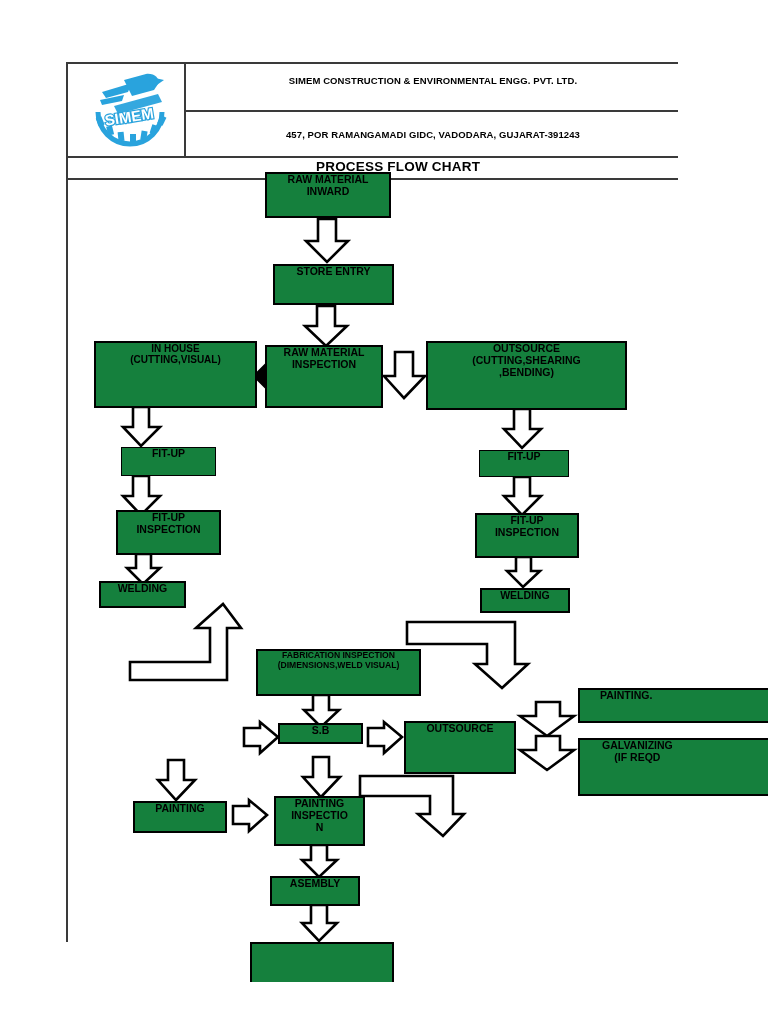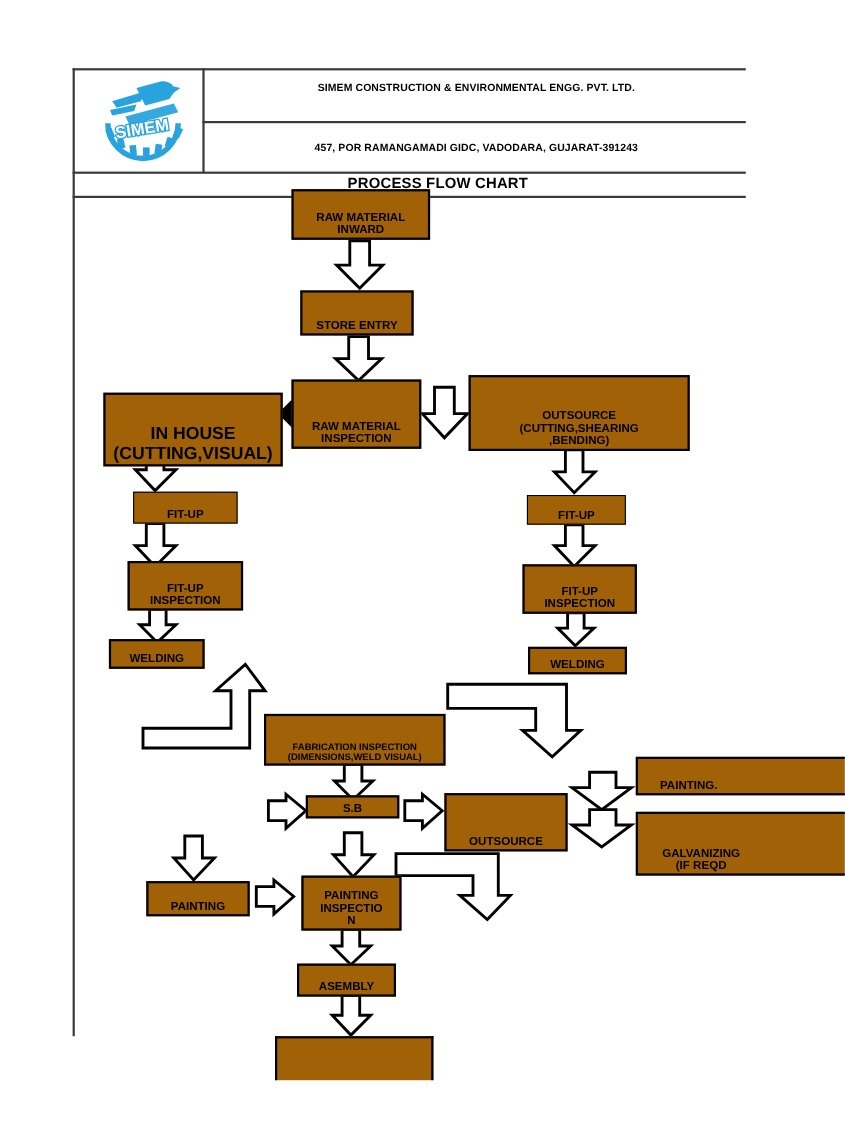--- a/index.html
+++ b/index.html
@@ -14,22 +14,22 @@
             text-align:center;font-weight:bold;letter-spacing:.1px;}
   .hdr-company{font-size:9.5px;}
   .hdr-address{font-size:9.5px;}
   .title-text{position:absolute;font-size:13.5px;font-weight:bold;letter-spacing:.2px;}
 
   
   .logo-wrap{position:absolute;display:flex;align-items:center;justify-content:center;}
   .logo-wrap svg{display:block;}
 
   
-  .node{position:absolute;box-sizing:border-box;background:#a16207;border:2.2px solid #000;
-        display:flex;align-items:flex-end;justify-content:center;text-align:center;
+  .node{position:absolute;box-sizing:border-box;background:#15803d;border:2.2px solid #000;
+        display:flex;align-items:flex-start;justify-content:center;text-align:center;
         font-weight:bold;line-height:1.12;z-index:3;}
   .node.thin{border-width:1.8px;}
   .node span{display:block;padding:0 2px;}
 
   
   .arrow{position:absolute;z-index:2;}
   .arrow svg{display:block;overflow:visible;}
 </style>
 </head>
 <body>
@@ -80,31 +80,31 @@
       <span>INWARD</span>
     </span>
   </div>
 
   <div class="arrow" style="left:304px;top:219px;width:46px;height:45px;">
     <svg width="46" height="45" viewBox="0 0 46 45">
       <path d="M14 0 L32 0 L32 22 L44 22 L23 43 L2 22 L14 22 Z" fill="#fff" stroke="#000" stroke-width="2.6" stroke-linejoin="miter"></path>
     </svg>
   </div>
 
-  <div class="node" style="left:273px;top:264px;width:103px;height:41px;font-size:10.5px;">
+  <div class="node" style="left:273px;top:264px;width:121px;height:41px;font-size:10.5px;">
     <span>STORE ENTRY</span>
   </div>
 
   <div class="arrow" style="left:303px;top:306px;width:46px;height:42px;">
     <svg width="46" height="42" viewBox="0 0 46 42">
       <path d="M14 0 L32 0 L32 20 L44 20 L23 40 L2 20 L14 20 Z" fill="#fff" stroke="#000" stroke-width="2.6" stroke-linejoin="miter"></path>
     </svg>
   </div>
 
-  <div class="node" style="left:94px;top:341px;width:163px;height:67px;font-size:16px;margin-top:16px;">
+  <div class="node" style="left:94px;top:341px;width:163px;height:67px;font-size:10px;">
     <span>
       <span>IN HOUSE</span>
       <span>(CUTTING,VISUAL)</span>
     </span>
   </div>
 
   <div class="node" style="left:265px;top:345px;width:118px;height:63px;font-size:10.5px;">
     <span>
       <span>RAW MATERIAL</span>
       <span>INSPECTION</span>
@@ -202,21 +202,21 @@
       <path d="M2 78 L2 60 L82 60 L82 26 L68 26 L95 2 L113 26 L99 26 L99 78 Z" fill="#fff" stroke="#000" stroke-width="2.6" stroke-linejoin="miter"></path>
     </svg>
   </div>
 
   <div class="arrow" style="left:405px;top:612px;width:130px;height:78px;">
     <svg width="130" height="78" viewBox="0 0 130 78">
       <path d="M2 10 L2 32 L82 32 L82 52 L70 52 L97 76 L123 52 L110 52 L110 10 Z" fill="#fff" stroke="#000" stroke-width="2.6" stroke-linejoin="miter"></path>
     </svg>
   </div>
 
-  <div class="node" style="left:240px;top:649px;width:165px;height:47px;font-size:8.6px;">
+  <div class="node" style="left:256px;top:649px;width:165px;height:47px;font-size:8.6px;">
     <span>
       <span>FABRICATION INSPECTION</span>
       <span>(DIMENSIONS,WELD VISUAL)</span>
     </span>
   </div>
 
   <div class="arrow" style="left:302px;top:695px;width:40px;height:34px;">
     <svg width="40" height="34" viewBox="0 0 40 34">
       <path d="M11 0 L27 0 L27 15 L37 15 L19 32 L2 15 L11 15 Z" fill="#fff" stroke="#000" stroke-width="2.6" stroke-linejoin="miter"></path>
     </svg>

